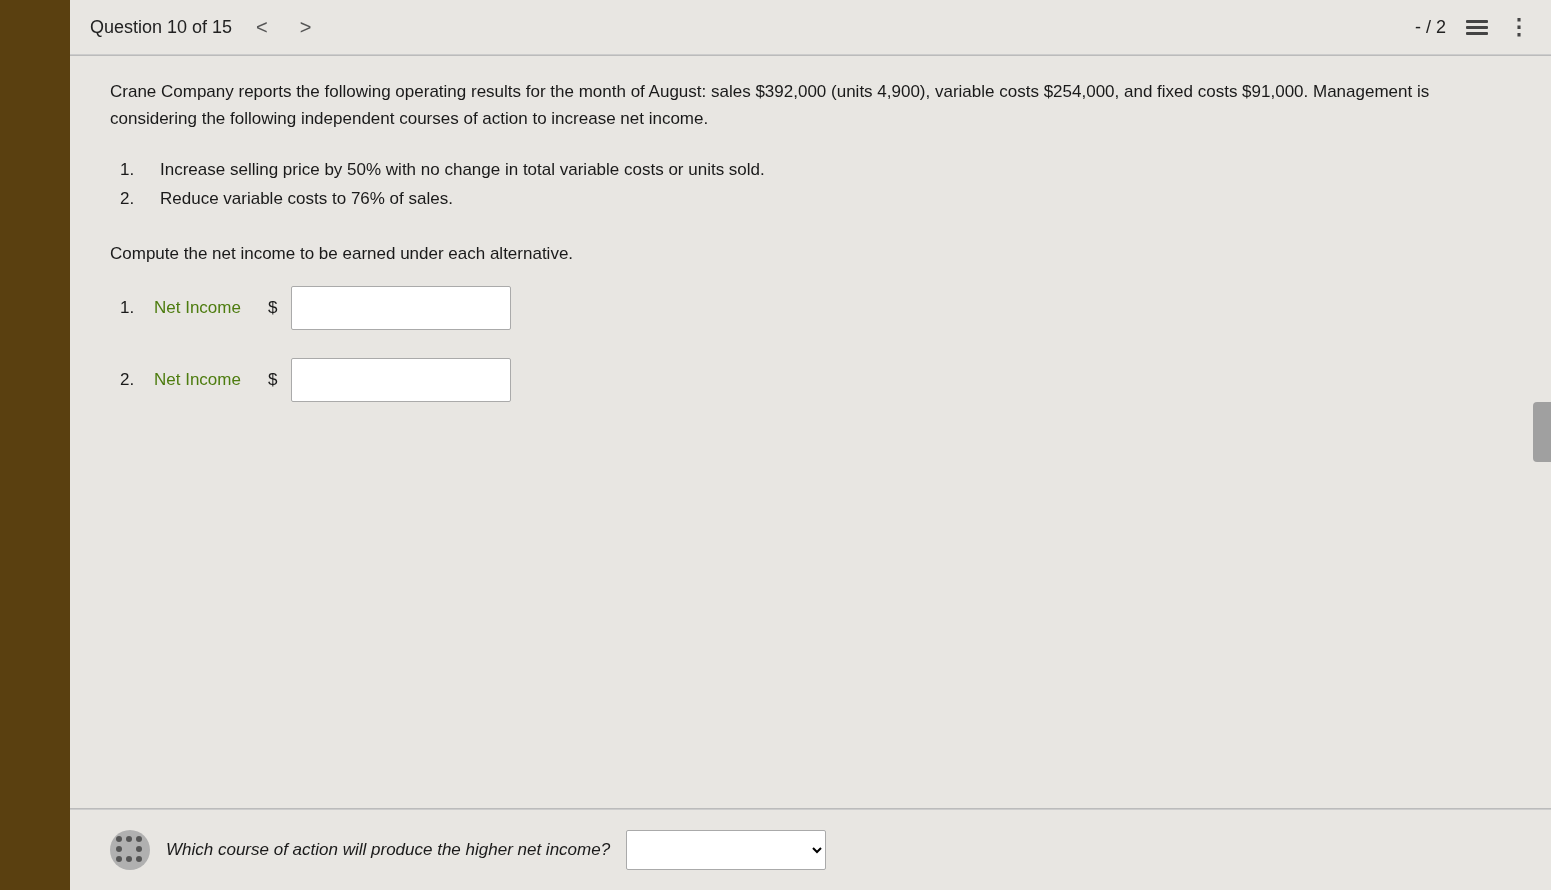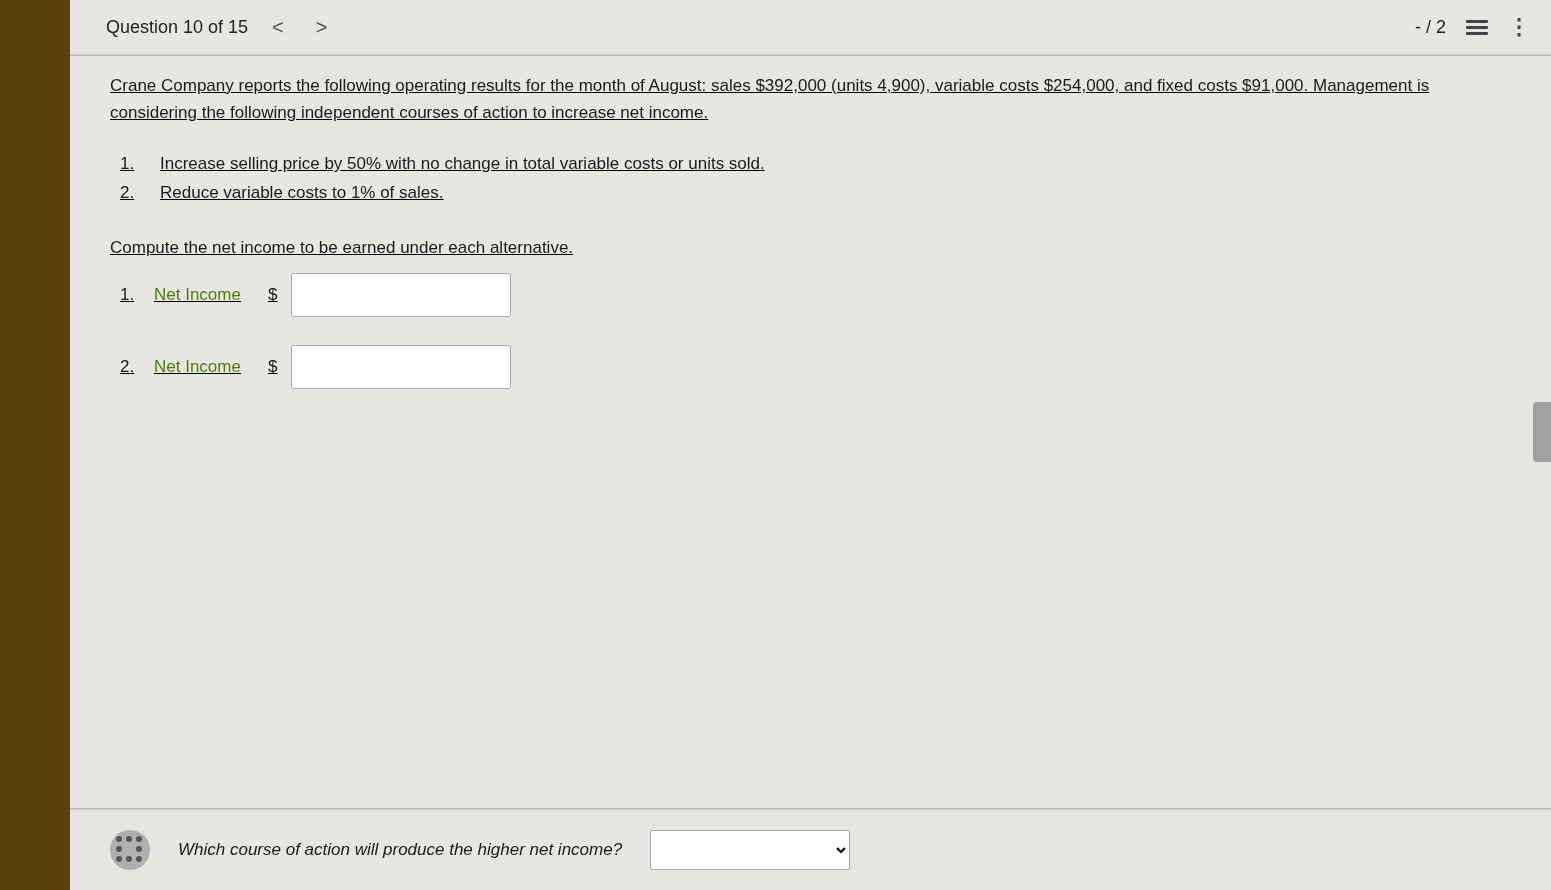--- a/index.html
+++ b/index.html
@@ -44,21 +44,20 @@
       display: flex;
       align-items: center;
       justify-content: space-between;
       min-height: 55px;
     }
 
     .header-left {
       display: flex;
       align-items: center;
       gap: 16px;
-      margin-left: 16px;
     }
 
     .question-label {
       font-size: 18px;
       color: #222;
       font-weight: 400;
     }
 
     .nav-btn {
       background: none;
@@ -101,24 +100,23 @@
       color: #444;
       cursor: pointer;
       font-weight: bold;
       letter-spacing: 1px;
     }
 
     
     .content-area {
       flex: 1;
       background: #e8e6e2;
-      padding: 16px 40px;
+      padding: 22px 40px;
       overflow-y: auto;
       position: relative;
-      text-decoration: underline;
     }
 
     .question-text {
       font-size: 17px;
       color: #1a1a1a;
       line-height: 1.6;
       margin-bottom: 24px;
     }
 
     .options-list {
@@ -137,21 +135,21 @@
 
     .option-num {
       font-size: 17px;
       color: #1a1a1a;
       min-width: 20px;
     }
 
     .compute-label {
       font-size: 17px;
       color: #1a1a1a;
-      margin-bottom: 15px;
+      margin-bottom: 22px;
       margin-top: 10px;
     }
 
     .input-row {
       display: flex;
       align-items: center;
       gap: 14px;
       margin-bottom: 28px;
       padding-left: 10px;
     }
@@ -184,21 +182,21 @@
       outline: none;
     }
 
     
     .bottom-section {
       background: #e8e6e2;
       border-top: 1px solid #ccc;
       padding: 20px 40px;
       display: flex;
       align-items: center;
-      gap: 28px;
+      gap: 16px;
       min-height: 80px;
     }
 
     .hint-icon {
       width: 40px;
       height: 40px;
       border-radius: 50%;
       background: #b0b0b0;
       display: flex;
       align-items: center;
@@ -299,21 +297,21 @@
 
     <p class="question-text">Crane Company reports the following operating results for the month of August: sales $392,000 (units 4,900), variable costs $254,000, and fixed costs $91,000. Management is considering the following independent courses of action to increase net income.</p>
 
     <ul class="options-list">
       <li>
         <span class="option-num">1.</span>
         <span>Increase selling price by 50% with no change in total variable costs or units sold.</span>
       </li>
       <li>
         <span class="option-num">2.</span>
-        <span>Reduce variable costs to 1% of sales.</span>
+        <span>Reduce variable costs to 76% of sales.</span>
       </li>
     </ul>
 
     <p class="compute-label">Compute the net income to be earned under each alternative.</p>
 
     <div class="input-row">
       <span class="input-row-num">1.</span>
       <span class="input-row-label">Net Income</span>
       <span class="dollar-sign">$</span>
       <input class="answer-input" type="text" style="">

